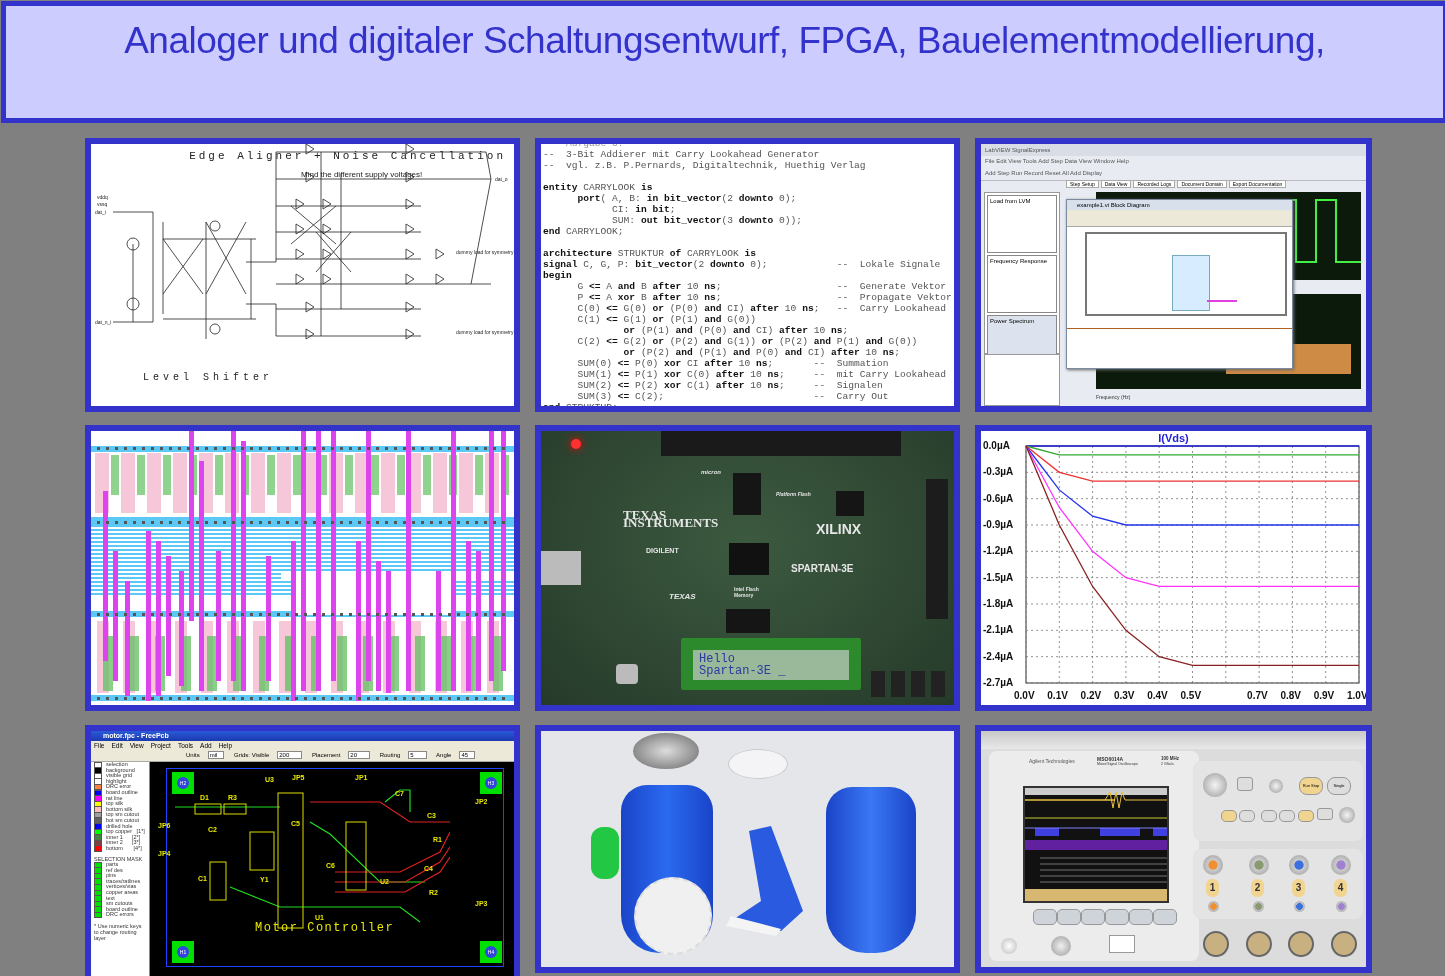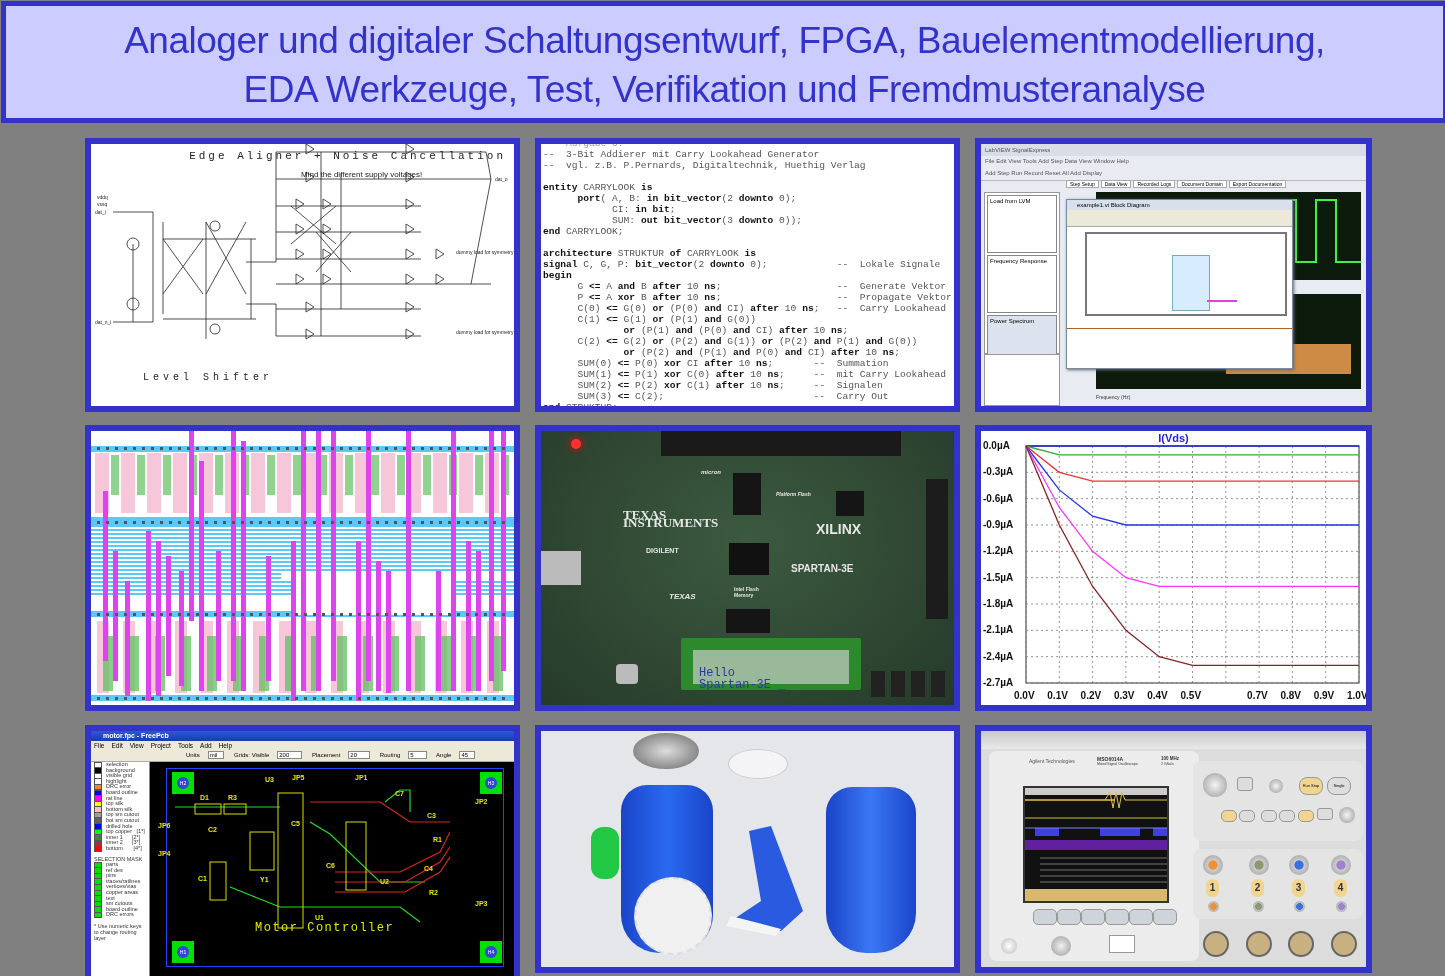--- a/index.html
+++ b/index.html
@@ -36,40 +36,39 @@
   .fp-fkeys{position:absolute;left:0;right:0;bottom:9px;height:19px;background:#ece9d8;font-size:5.5px;}
   .fp-fkeys .fk{position:absolute;top:2px;width:36px;height:14px;border:1px solid #888;background:#fff;padding:1px;box-sizing:border-box;line-height:5.5px;}
   .fp-status{position:absolute;left:0;right:0;bottom:0;height:9px;background:#ece9d8;font-size:6px;line-height:9px;color:#000;border-top:1px solid #aaa;white-space:nowrap;}
   .fp-status span{position:absolute;}
   .pcb-label{position:absolute;color:#e8e800;font-weight:bold;font-size:7px;}
   .pad{position:absolute;width:22px;height:22px;background:#00e000;}
   .pad i{position:absolute;left:5px;top:5px;width:12px;height:12px;border-radius:6px;background:#3344dd;color:#fff;font-size:5px;font-style:normal;text-align:center;line-height:12px;}
   
   .fpga{background:#2f4a34;}
   .lcd{position:absolute;left:140px;top:207px;width:180px;height:52px;background:#2c8a2c;border-radius:2px;}
-  .lcd-screen{position:absolute;left:12px;top:12px;width:156px;height:30px;background:#9ab89a;font-family:"Liberation Mono",monospace;font-size:12px;line-height:12px;color:#2a3aa0;padding:17px 6px;box-sizing:border-box;}
+  .lcd-screen{position:absolute;left:12px;top:12px;width:156px;height:30px;background:#9ab89a;font-family:"Liberation Mono",monospace;font-size:12px;line-height:12px;color:#2a3aa0;padding:3px 6px;box-sizing:border-box;}
   .silk{position:absolute;color:#e6e6e6;font-weight:bold;white-space:nowrap;}
   
   .scope{background:#dcdcdc;}
   .sc-screen{position:absolute;left:42px;top:55px;width:142px;height:113px;background:#111;border:2px solid #333;}
   .sc-top{position:absolute;left:0;right:0;top:0;height:7px;background:#ccc;font-size:4px;line-height:7px;color:#222;}
   .sc-bot{position:absolute;left:0;right:0;bottom:0;height:12px;background:#d8b870;}
   .knob{position:absolute;border-radius:50%;}
   .chbtn{position:absolute;width:13px;height:18px;border-radius:6px;background:#f0d490;font-size:10px;font-weight:bold;text-align:center;line-height:18px;color:#333;}
   .sbtn{position:absolute;width:22px;height:14px;border-radius:5px;background:#cfd4da;border:1px solid #999;}
   .bnc{position:absolute;width:26px;height:26px;border-radius:13px;background:#c9b080;border:2px solid #666;box-sizing:border-box;}
   
   .photo{background:#e4e6ea;}
 </style>
 </head>
 <body>
 
 <div class="banner">
   <div class="l l1">Analoger und digitaler Schaltungsentwurf, FPGA, Bauelementmodellierung,</div>
-  <div class="l l2">EDA Werkzeuge, Test, Verifikation und Fremdmusteranalyse</div>
 </div>
 
 <div class="panel" style="left:85px;top:138px;width:435px;height:274px;">
   <div class="inner">
     <div class="sch-title">Edge Aligner + Noise Cancellation</div>
     <div class="sch-sub">Mind the different supply voltages!</div>
     <svg width="423" height="262" style="position:absolute;left:0;top:0">
       <g stroke="#222" stroke-width="0.8" fill="none">
         <line x1="22" y1="68" x2="62" y2="68"></line>
           <line x1="22" y1="178" x2="62" y2="178"></line>

